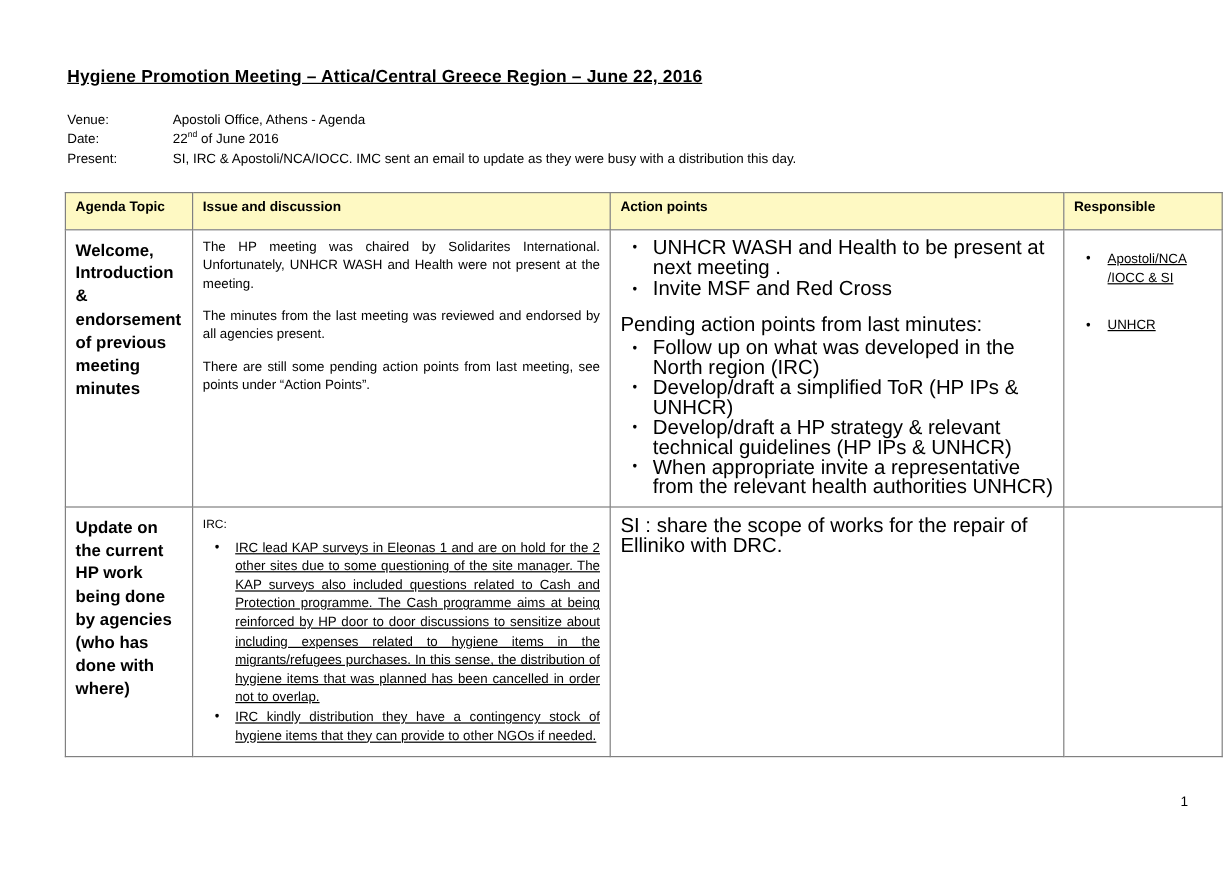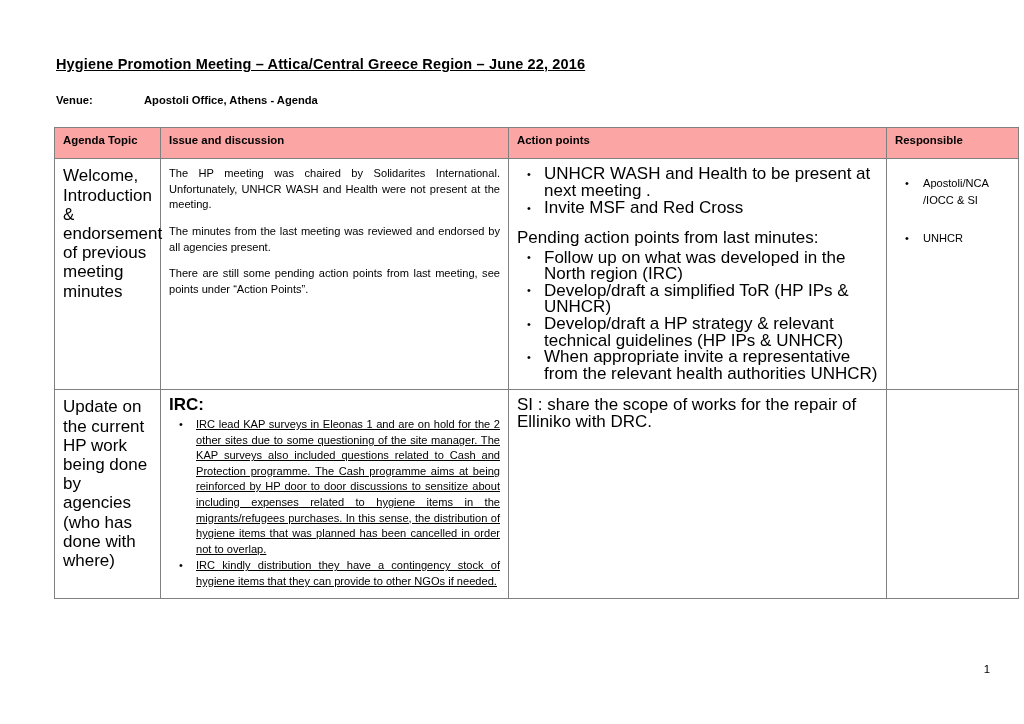--- a/index.html
+++ b/index.html
@@ -34,21 +34,20 @@
     white-space: nowrap;
   }
   .meta-block {
     margin: 20px 0 0 2px;
     font-size: 11.2px;
     line-height: 16.3px;
   }
   .meta-row {
     display: flex;
     align-items: flex-end;
-    font-weight: bold;
   }
   .meta-label {
     width: 88px;
     flex: 0 0 88px;
   }
   .meta-value {
     flex: 1 1 auto;
     white-space: nowrap;
   }
   .meta-value sup {
@@ -64,36 +63,36 @@
     table-layout: fixed;
   }
   table.minutes th,
   table.minutes td {
     border: 1px solid #808080;
     vertical-align: top;
     padding: 7px 8px 7px 8px;
     box-sizing: border-box;
   }
   table.minutes thead th {
-    background: #fca5a5;
+    background: #fef9c3;
     font-size: 11.4px;
     font-weight: bold;
     text-align: left;
     height: 31px;
     padding-top: 6px;
     vertical-align: top;
   }
   .col-topic   { width: 106px; }
   .col-issue   { width: 348px; }
   .col-action  { width: 378px; }
   .col-resp    { width: 132px; }
 
   td.topic-cell {
-    font-size: 17px;
-    font-weight: normal;
+    font-size: 14px;
+    font-weight: bold;
     line-height: 19.2px;
     padding-top: 10px;
     padding-left: 9px;
   }
   td.issue-cell {
     font-size: 11.1px;
     line-height: 15.6px;
     text-align: justify;
     padding-top: 9px;
     padding-left: 9px;
@@ -104,31 +103,32 @@
     line-height: 16.6px;
     padding-top: 9px;
     padding-left: 10px;
     padding-right: 8px;
   }
   td.resp-cell {
     font-size: 11.1px;
     line-height: 16.6px;
     padding-top: 9px;
     padding-left: 10px;
+    text-decoration: underline;
   }
 
   .para {
     margin: 0 0 11px 0;
   }
   .para:last-child { margin-bottom: 0; }
 
   .lead {
-    font-weight: bold;
+    font-weight: normal;
     margin: 0 0 4px 0;
-    font-size: 17px;
+    font-size: 10px;
   }
 
   ul.bl {
     list-style: none;
     margin: 0;
     padding: 0;
   }
   ul.bl > li {
     position: relative;
     padding-left: 27px;
@@ -172,20 +172,28 @@
 <body>
 
 <div class="page">
 
   <div class="doc-title">Hygiene Promotion Meeting – Attica/Central Greece Region – June 22, 2016</div>
 
   <div class="meta-block">
     <div class="meta-row">
       <span class="meta-label">Venue:</span>
       <span class="meta-value">Apostoli Office, Athens - Agenda</span>
+    </div>
+    <div class="meta-row">
+      <span class="meta-label">Date:</span>
+      <span class="meta-value"><span>22</span><sup>nd</sup><span> of June 2016</span></span>
+    </div>
+    <div class="meta-row">
+      <span class="meta-label">Present:</span>
+      <span class="meta-value">SI, IRC &amp; Apostoli/NCA/IOCC. IMC sent an email to update as they were busy with a distribution this day.</span>
     </div>
   </div>
 
   <table class="minutes">
     <colgroup>
       <col class="col-topic">
       <col class="col-issue">
       <col class="col-action">
       <col class="col-resp">
     </colgroup>

